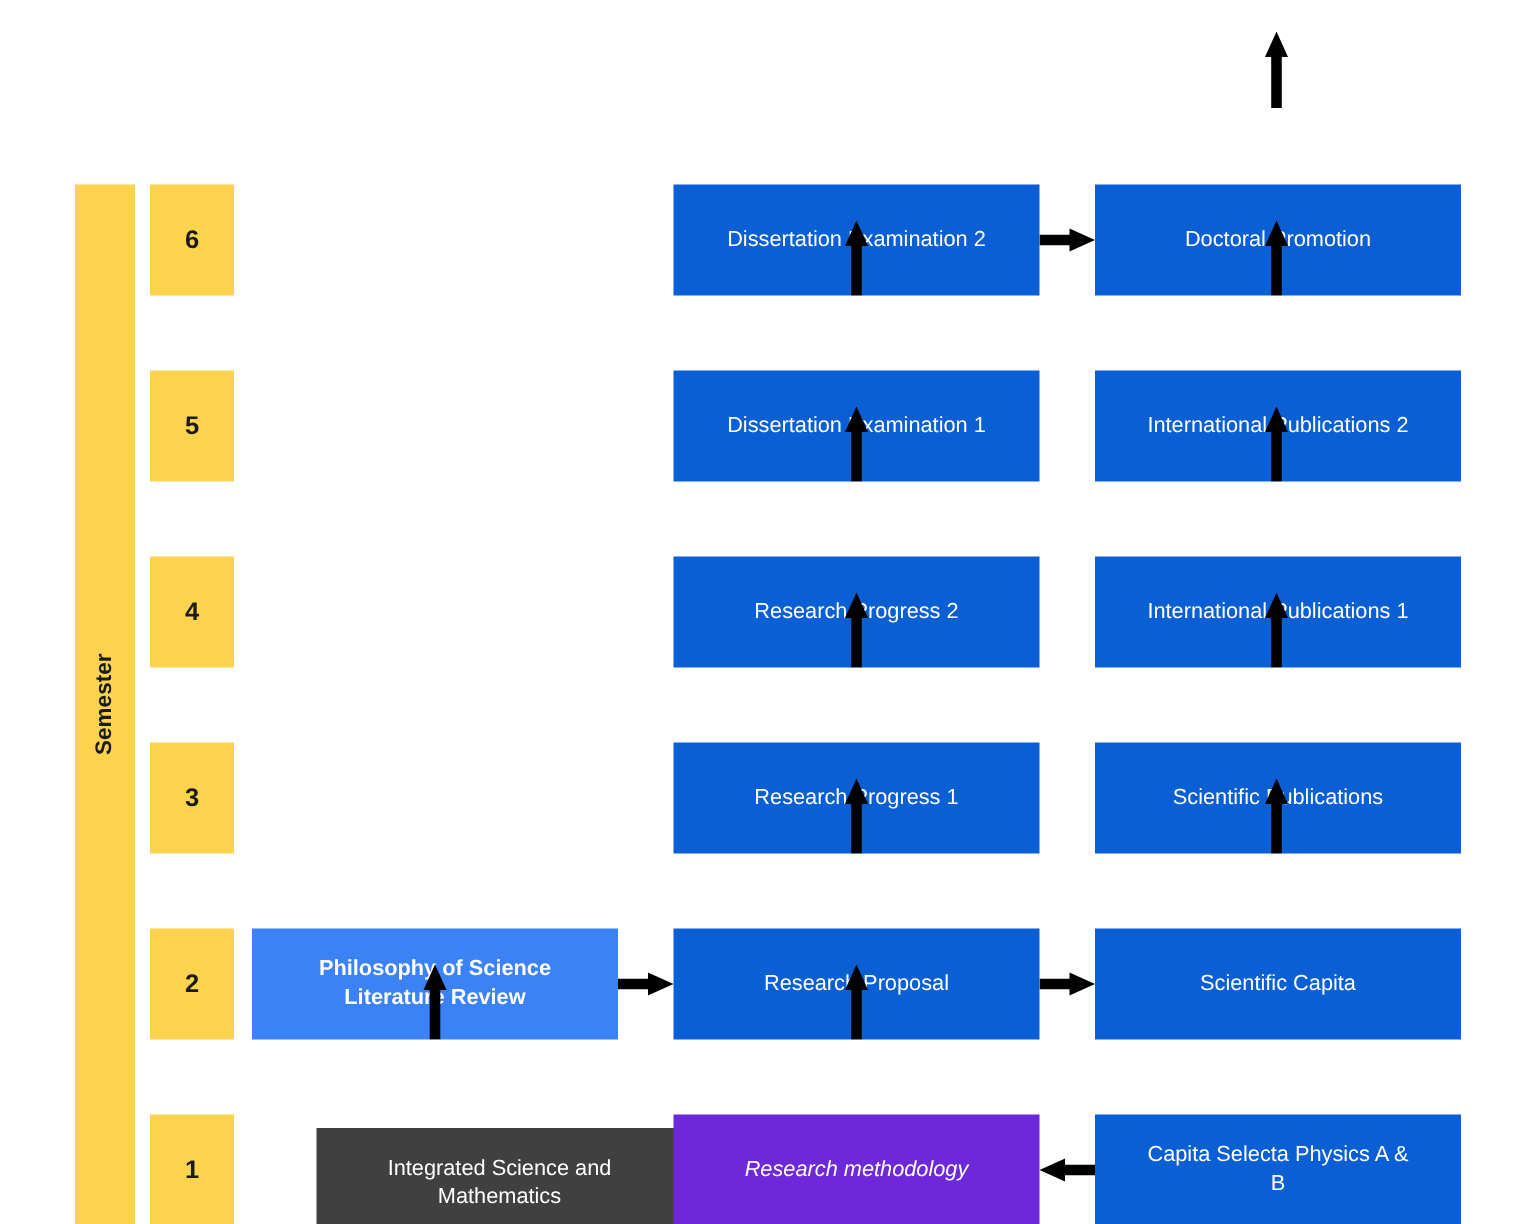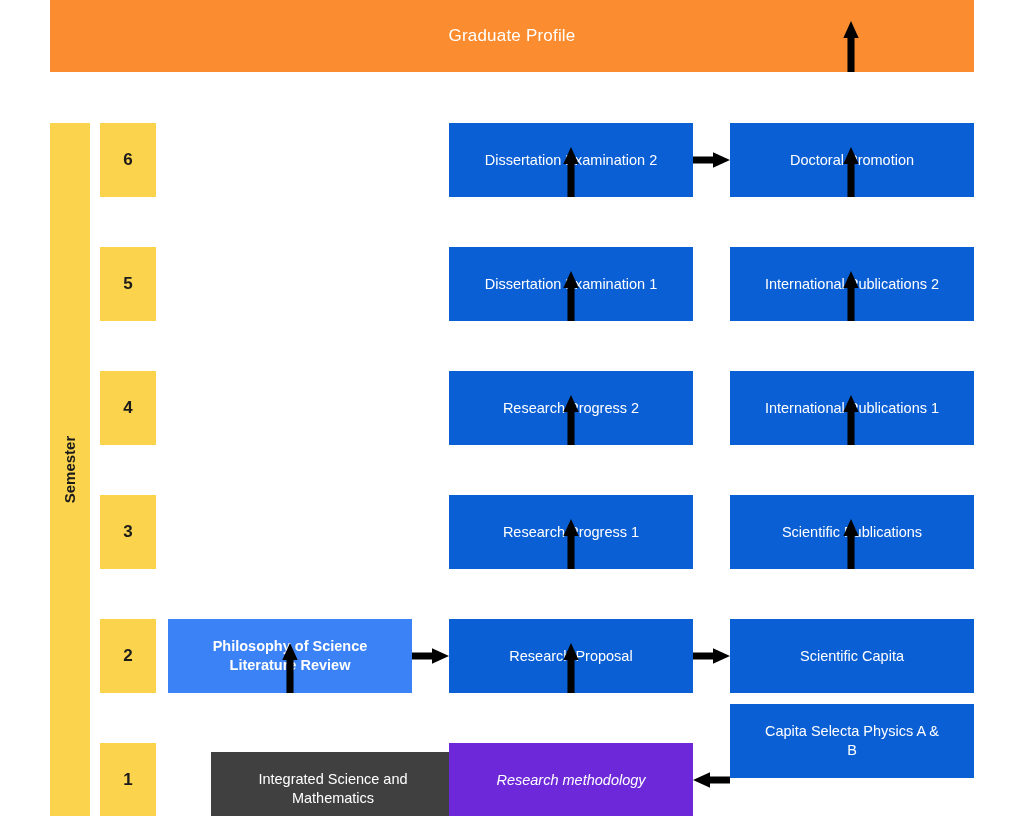--- a/index.html
+++ b/index.html
@@ -102,23 +102,20 @@
   .arrow-v, .arrow-h {
     position: absolute;
   }
   .arrow-v svg, .arrow-h svg { display: block; }
 </style>
 </head>
 <body>
 
 <div id="canvas">
 
-  <div class="header-bar">
-    <span class="header-title">Graduate Profile</span>
-  </div>
 
   <div class="semester-axis">
     <span class="axis-label">Semester</span>
   </div>
 
   <div id="semester-boxes">
       <div class="sem-box" style="top: 123px; background: rgb(252, 211, 77);">
         <span>6</span>
       </div>
       <div class="sem-box" style="top: 247px; background: rgb(252, 211, 77);">
@@ -173,21 +170,21 @@
       <div class="node col3" style="top: 619px; background: rgb(11, 95, 212);">
         <span class="node-label">Scientific Capita</span>
       </div>
       <div class="node col1" style="top: 752px; background: #404040; margin-left: 43px;">
         <span class="node-label">Integrated Science and
 Mathematics</span>
       </div>
       <div class="node col2" style="top: 743px; background: #6d28d9; font-style: italic;">
         <span class="node-label">Research methodology</span>
       </div>
-      <div class="node col3" style="top: 704px; background: rgb(11, 95, 212);">
+      <div class="node col3" style="top: 743px; background: rgb(11, 95, 212);">
         <span class="node-label">Capita Selecta Physics A &amp;
 B</span>
       </div>
     </div>
 
   <div id="arrow-layer">
       <div class="arrow-v" style="left: 835px; top: 21px;">
         <svg width="32" height="51" viewBox="0 0 32 51">
           <path d="M 12.470588235294118 51 L 19.529411764705884 51 L 19.529411764705884 17 L 23.68 17 L 16 0 L 8.32 17 L 12.470588235294118 17 Z" fill="#000000"></path>
         </svg>

